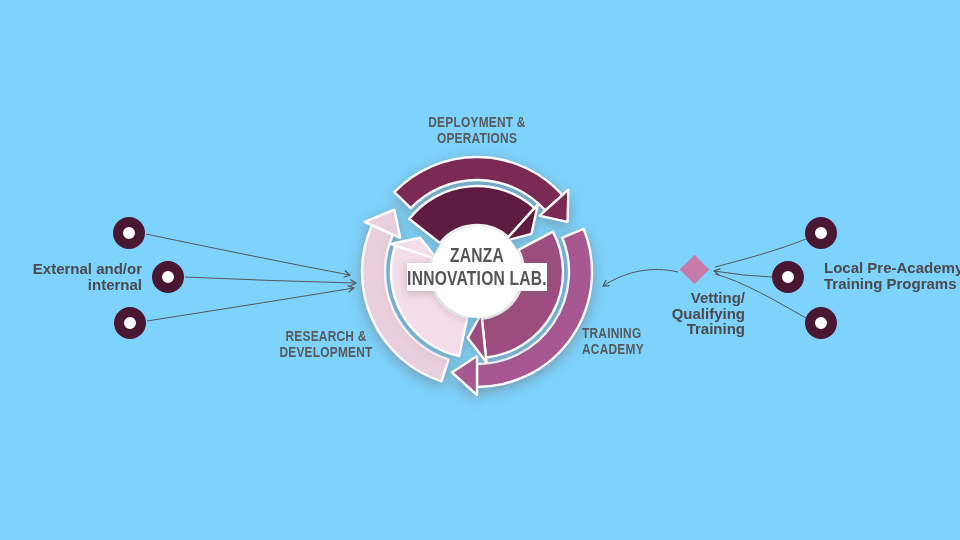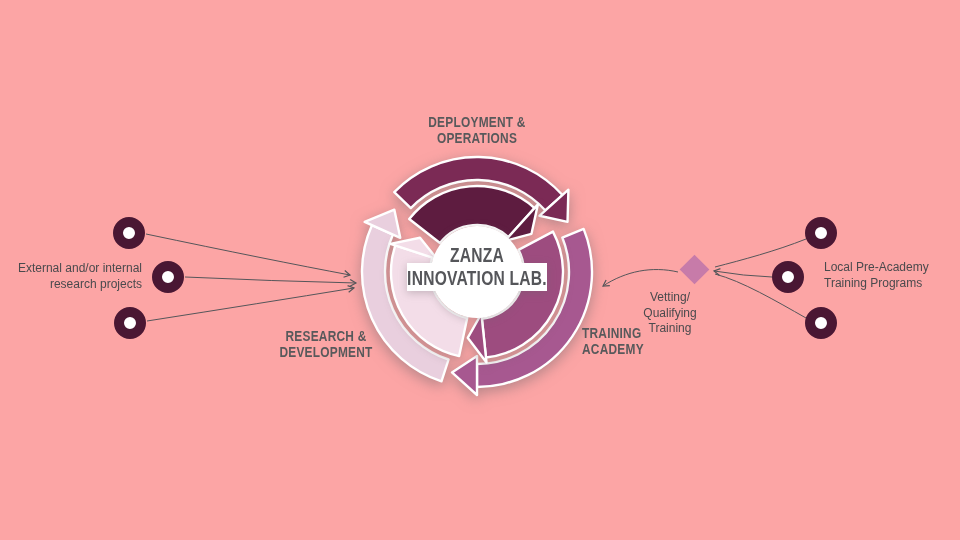--- a/index.html
+++ b/index.html
@@ -7,33 +7,33 @@
           font-family:"Liberation Sans", sans-serif;}
   #diagram-svg{position:absolute;left:0;top:0;z-index:1;}
   #wheel-outer{filter:drop-shadow(0 4px 7px rgba(110,100,105,.5));}
   #wheel-inner{filter:drop-shadow(0 3px 5px rgba(110,100,105,.4));}
   #center-disc{filter:drop-shadow(0 2px 4px rgba(110,100,105,.35));}
   .txt{position:absolute;z-index:3;}
   .cap-label{font-weight:700;font-size:14.5px;line-height:16px;letter-spacing:.3px;
              transform:scaleX(.82);}
   .center-cap{font-weight:700;font-size:20px;line-height:23px;letter-spacing:.3px;
               transform:scaleX(.78);}
-  .note{font-size:12px;line-height:15.5px;font-weight:400;}
+  .note{font-size:15px;line-height:15.5px;font-weight:700;}
   .t-center{text-align:center;transform-origin:50% 0;}
   .t-right{text-align:right;transform-origin:100% 0;}
   .t-left{text-align:left;transform-origin:0 0;}
   .donut{position:absolute;z-index:2;width:12px;height:12px;border:10px solid #4a1733;
          border-radius:50%;background:#fff;}
   .diamond{position:absolute;z-index:2;width:21px;height:21px;transform:rotate(45deg);
            background:#c77ba9;}
 </style>
 </head>
 <body>
 
-<div id="canvas" style="background: #fca5a5;">
+<div id="canvas" style="background: #7dd3fc;">
 
   <svg id="diagram-svg" width="960" height="540" viewBox="0 0 960 540">
     <defs>
       <marker id="arrowhead" viewBox="0 0 10 10" refX="8" refY="5" markerWidth="8.5" markerHeight="8.5" orient="auto">
         <path d="M1,1 L8,5 L1,9" fill="none" stroke="#55565a" stroke-width="1.4"></path>
       </marker>
     </defs>
 
     <g id="connectors" fill="none" stroke-width="1">
       <path class="connector" d="M146,234 Q270,260 350,275" marker-end="url(#arrowhead)" stroke="#55565a"></path>
@@ -92,27 +92,26 @@
     <div>ACADEMY</div>
   </div>
 
   <div class="txt center-cap t-center" style="left: 377px; top: 244px; width: 200px; color: rgb(85, 86, 90);">
     <div>ZANZA</div>
     <div>INNOVATION LAB.</div>
   </div>
 
   <div class="txt note t-right" style="left: 0px; top: 261px; width: 142px; color: rgb(74, 74, 77);">
     <div>External and/or internal</div>
-    <div>research projects</div>
   </div>
 
   <div class="txt note t-left" style="left: 824px; top: 260px; width: 140px; color: rgb(74, 74, 77);">
     <div>Local Pre-Academy</div>
     <div>Training Programs</div>
   </div>
 
-  <div class="txt note t-center" style="left: 620px; top: 290px; width: 100px; color: rgb(74, 74, 77);">
+  <div class="txt note t-center" style="left: 645px; top: 290px; width: 100px; color: rgb(74, 74, 77); text-align: right;">
     <div>Vetting/</div>
     <div>Qualifying</div>
     <div>Training</div>
   </div>
 
 </div>
 
 </body></html>

